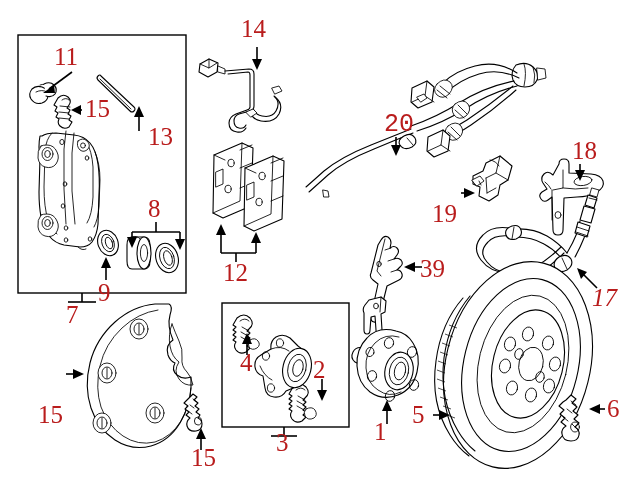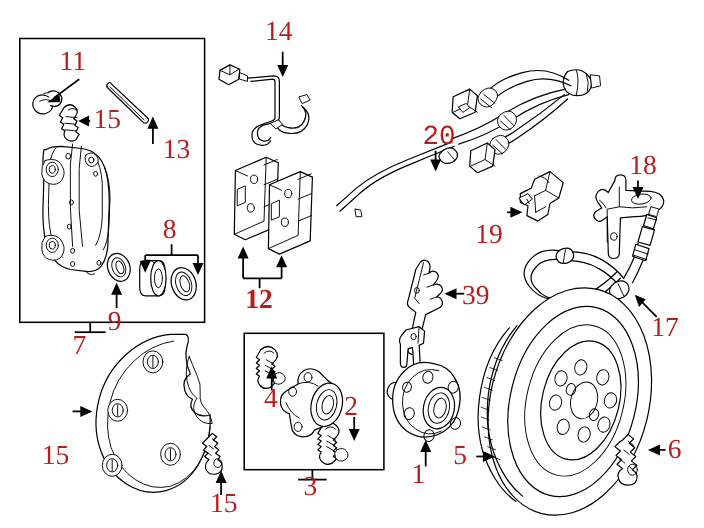--- a/index.html
+++ b/index.html
@@ -596,24 +596,24 @@
   <div class="callout-label" style="left:313px; top:357px;">2</div>
   <div class="callout-label" style="left:276px; top:430px;">3</div>
   <div class="callout-label" style="left:240px; top:350px;">4</div>
   <div class="callout-label" style="left:412px; top:402px;">5</div>
   <div class="callout-label" style="left:607px; top:396px;">6</div>
   <div class="callout-label" style="left:66px;  top:302px;">7</div>
   <div class="callout-label" style="left:148px; top:196px;">8</div>
   <div class="callout-label" style="left:98px;  top:280px;">9</div>
   <div class="callout-label" style="left:85px;  top:96px;">15</div>
   <div class="callout-label" style="left:54px;  top:44px;">11</div>
-  <div class="callout-label" style="left:223px; top:260px;font-weight:bold;">12</div>
+  <div class="callout-label" style="left:223px; top:260px;">12</div>
   <div class="callout-label" style="left:128px; top:124px;margin-left:20px;">13</div>
   <div class="callout-label" style="left:241px; top:16px;">14</div>
   <div class="callout-label" style="left:38px;  top:361px;margin-top:41px;">15</div>
   <div class="callout-label" style="left:191px; top:445px;">15</div>
-  <div class="callout-label" style="left:592px; top:285px;">17</div>
+  <div class="callout-label" style="left:592px; top:285px;font-style:italic;">17</div>
   <div class="callout-label" style="left:572px; top:138px;text-align:right;">18</div>
   <div class="callout-label" style="left:432px; top:185px;margin-top:16px;">19</div>
   <div class="callout-label" style="left:384px; top:112px;font-family:Liberation Mono, monospace;">20</div>
   <div class="callout-label" style="left:420px; top:256px;">39</div>
 
 </div>
 
 </body></html>

